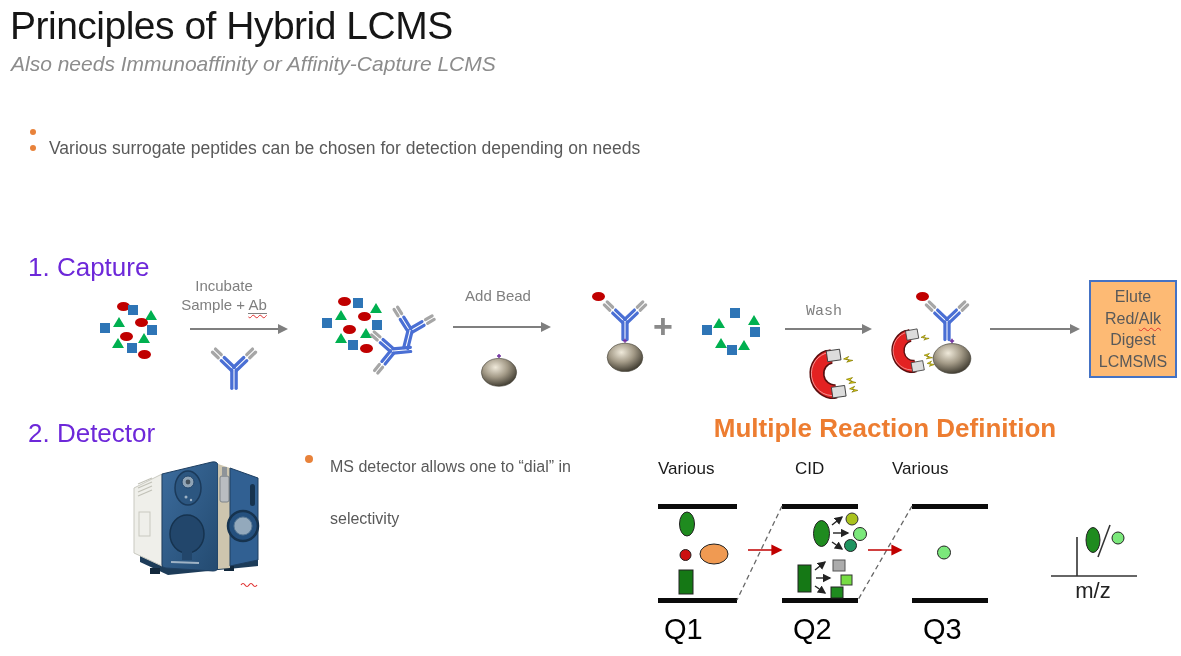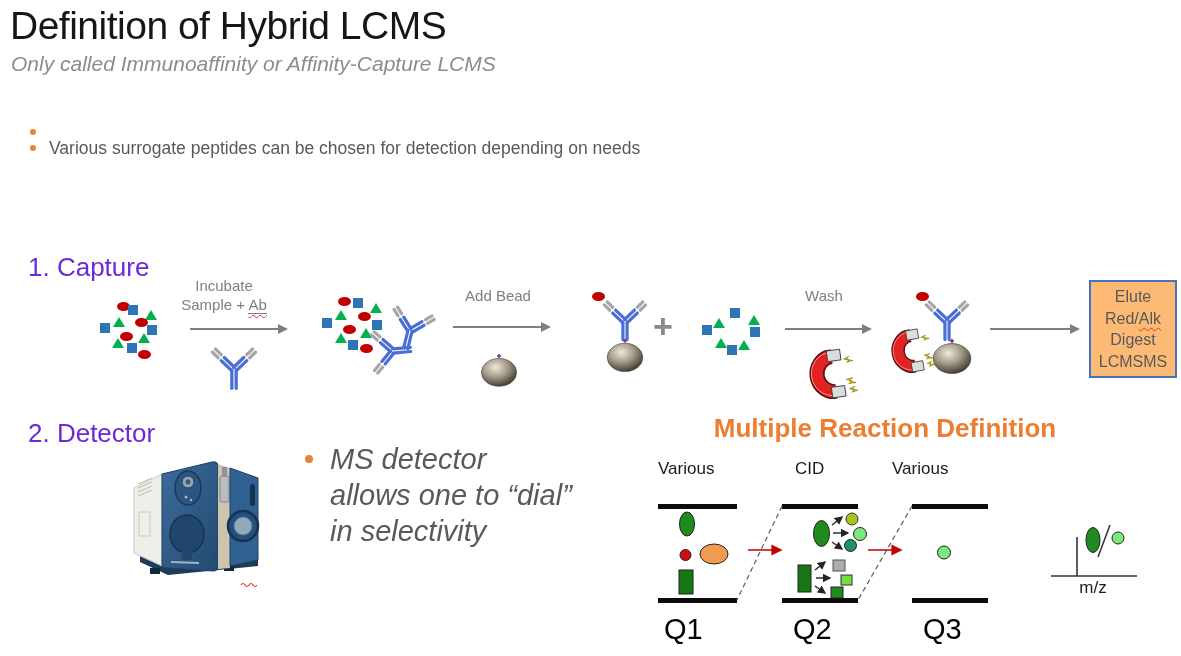--- a/index.html
+++ b/index.html
@@ -28,28 +28,28 @@
   .plus{font-size:34px;font-weight:600;color:#8a8a8a;line-height:1;}
   .elute{width:84px;height:90px;border:2px solid #4472C4;text-align:center;
     font-size:16px;line-height:21.5px;color:#595959;padding-top:4px;background:#fdba74;}
   
   .s-red{position:absolute;width:13px;height:9px;border-radius:50%;background:#C00000;}
   .s-blue{position:absolute;width:10px;height:10px;background:#2E75B6;}
   .s-tri{position:absolute;width:0;height:0;border-left:6.5px solid transparent;
     border-right:6.5px solid transparent;border-bottom:10px solid #00B050;}
   
   .det-bullets{left:300px;top:441px;width:272px;list-style:none;margin:0;padding:0;position:absolute;}
-  .det-bullets li{position:relative;padding-left:30px;font-size:29px;line-height:36px;color:#595959;font-style:italic;}
+  .det-bullets li{position:relative;padding-left:30px;font-size:16px;line-height:52px;color:#595959;}
   .det-bullets li + li{margin-top:14px;}
   .dot-lg{position:absolute;left:5px;top:14px;width:8px;height:8px;border-radius:50%;background:#E8823A;}
   
   .mrm-title{left:660px;top:413px;width:450px;text-align:center;font-size:26px;color:#ED7D31;font-weight:600;}
   .stage{font-size:17px;color:#1a1a1a;}
   .quad{font-size:29px;color:#000;}
-  .mz{font-size:17px;color:#222;}
+  .mz{font-size:22px;color:#222;}
 </style>
 </head>
 <body>
 
 <div class="slide">
 
   <svg width="0" height="0" style="position:absolute">
     <defs>
       <radialGradient id="beadGrad" cx="40%" cy="32%" r="78%">
         <stop offset="0%" stop-color="#EFE9DA"></stop>
@@ -86,22 +86,22 @@
         <path d="M40 3.5 A 23 24 0 1 0 40 52" fill="none" stroke="#FFFFFF" stroke-width="1" opacity="0.55"></path>
         <rect x="37" y="1.5" width="15" height="12" fill="#DCDCDC" stroke="#3A3A3A" stroke-width="1"></rect>
         <rect x="37" y="42.5" width="15" height="12" fill="#DCDCDC" stroke="#3A3A3A" stroke-width="1"></rect>
         <path d="M55 13 l6 -2 -3 3 7 2 -7 1 3 -2 z" fill="#F2E30E" stroke="#857A00" stroke-width="0.8"></path>
         <path d="M55 36 l7 -1 -4 3 7 3 -8 0 4 -2 z" fill="#F2E30E" stroke="#857A00" stroke-width="0.8"></path>
         <path d="M57 47 l6 -2 -3 3 6 2 -7 1 3 -2 z" fill="#F2E30E" stroke="#857A00" stroke-width="0.8"></path>
       </symbol>
     </defs>
   </svg>
 
-  <div class="abs title">Definition of Hybrid LCMS</div>
-  <div class="abs subtitle">Only called Immunoaffinity or Affinity-Capture LCMS</div>
+  <div class="abs title">Principles of Hybrid LCMS</div>
+  <div class="abs subtitle">Also needs Immunoaffinity or Affinity-Capture LCMS</div>
 
   <ul class="abs intro">
     <li>
       <span class="dot"></span>
     </li>
     <li>
       <span class="dot"></span>
       <span>Various surrogate peptides can be chosen for detection depending on needs</span>
     </li>
   </ul>
@@ -173,21 +173,21 @@
     <span class="s-blue" style="left:30px;top:4px"></span>
     <span class="s-tri" style="left:13px;top:14px"></span>
     <span class="s-tri" style="left:48px;top:11px"></span>
     <span class="s-blue" style="left:2px;top:21px"></span>
     <span class="s-blue" style="left:50px;top:23px"></span>
     <span class="s-tri" style="left:15px;top:34px"></span>
     <span class="s-tri" style="left:38px;top:36px"></span>
     <span class="s-blue" style="left:27px;top:41px"></span>
   </div>
 
-  <div class="abs alabel" style="left:788px;top:286px;width:72px;">Wash</div>
+  <div class="abs alabel" style="left:788px;top:302px;width:72px;font-family:Liberation Mono, monospace;">Wash</div>
   <div class="abs arrow" style="left:785px;top:328px;width:77px;"></div>
   <svg class="abs" style="left:796px;top:350px;transform:rotate(-8deg)" width="60" height="50" viewBox="0 0 66 56">
       <use href="#magnet"></use>
     </svg>
 
   <span class="abs s-red" style="left:916px;top:292px"></span>
   <svg class="abs" style="left:922px;top:297px" width="50" height="50" viewBox="0 0 60 60">
       <use href="#antibody"></use>
     </svg>
   <svg class="abs" style="left:880px;top:330px;transform:rotate(-10deg)" width="52" height="44" viewBox="0 0 66 56">

